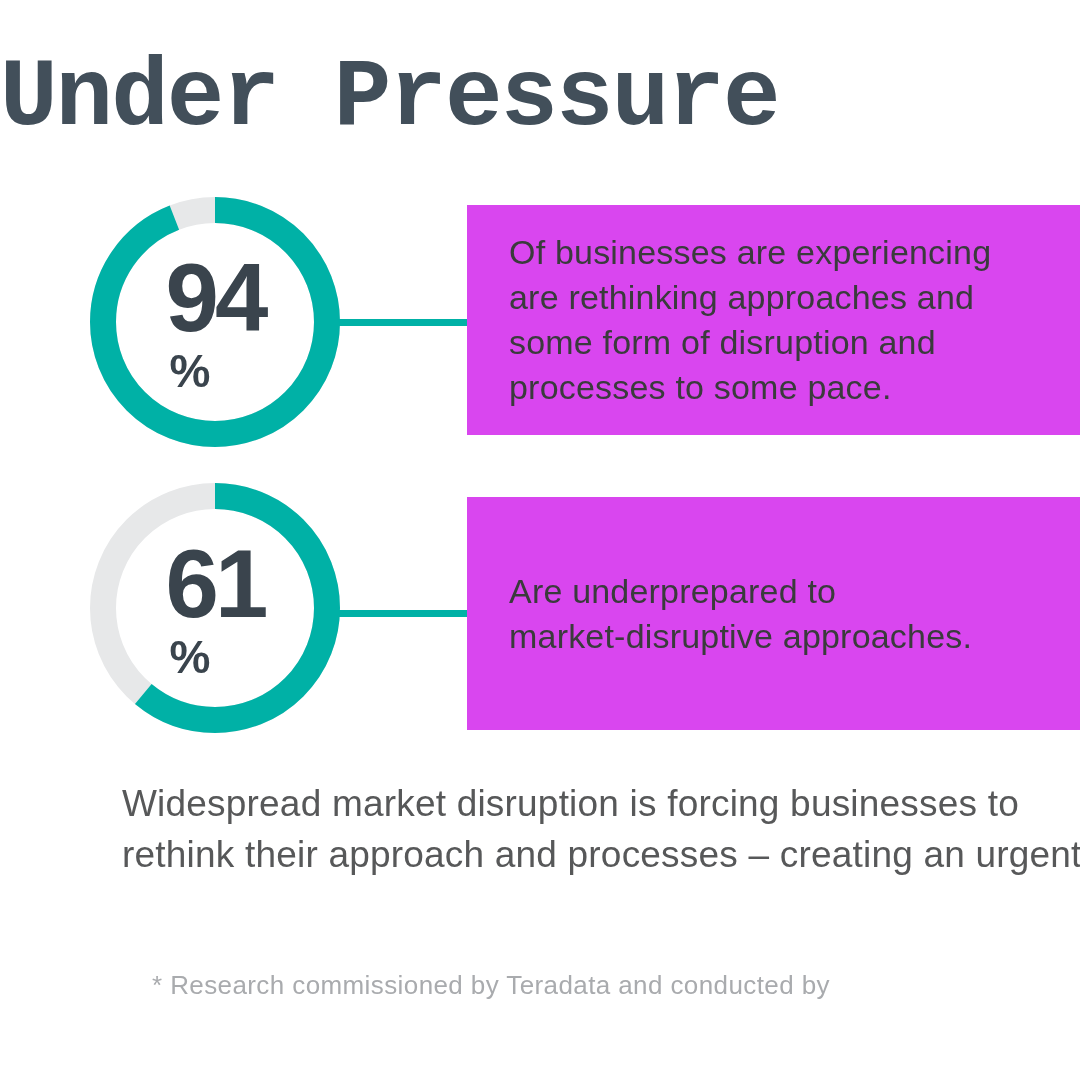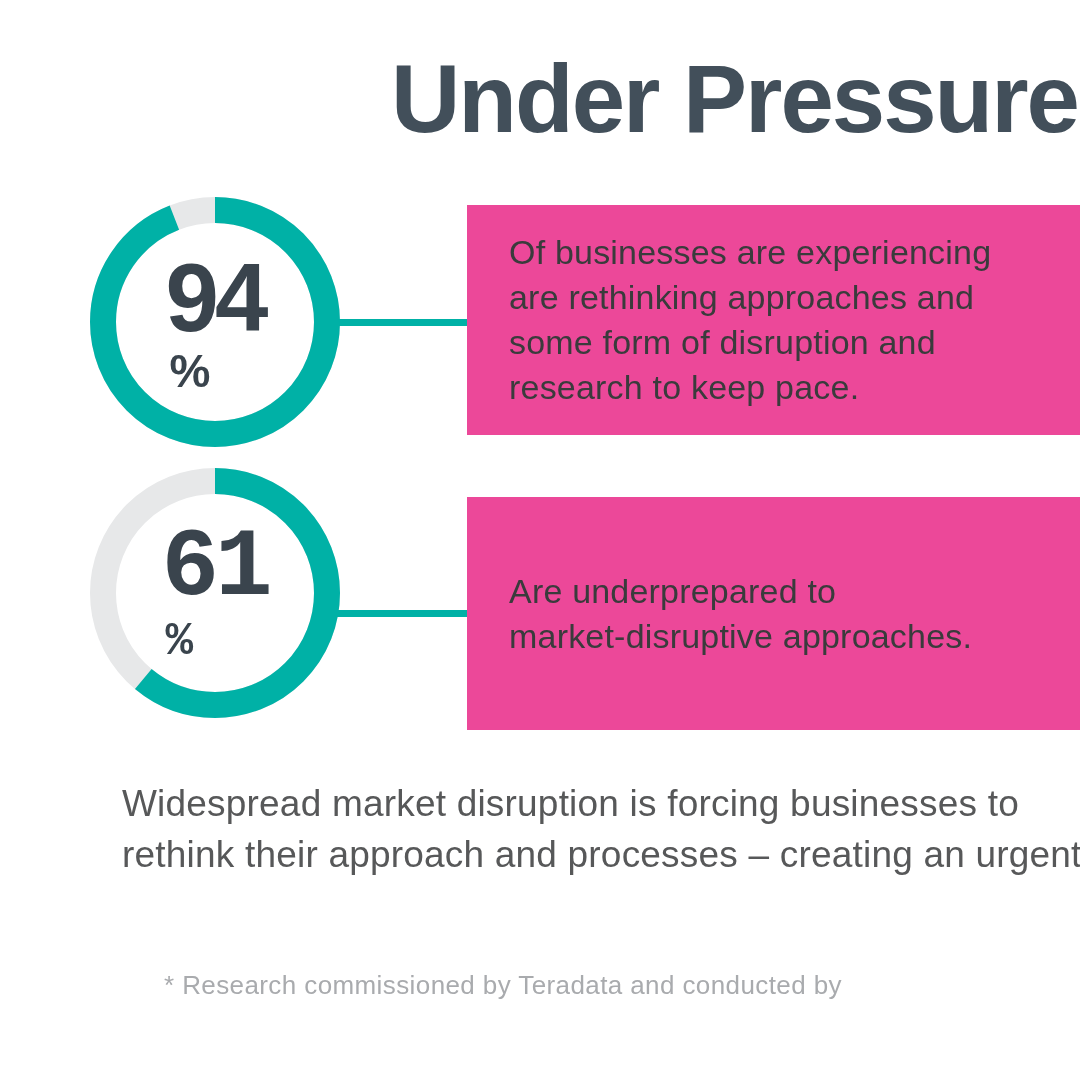--- a/index.html
+++ b/index.html
@@ -8,30 +8,31 @@
     width: 1080px;
     height: 1080px;
     background: #ffffff;
     overflow: hidden;
     font-family: "Liberation Sans", sans-serif;
   }
 
   .title {
     position: absolute;
     left: 0; right: 2px; top: 44px;
-    text-align: right;
+    text-align: left;
     font-size: 96px;
     font-weight: bold;
     letter-spacing: -2px;
     color: #424f5a;
+    font-family: Liberation Mono, monospace;
   }
 
   .donut { position: absolute; left: 90px; width: 250px; height: 250px; }
   .donut-1 { top: 197px; }
-  .donut-2 { top: 468px; font-family: Liberation Mono, monospace; }
+  .donut-2 { top: 483px; }
   .donut svg { position: absolute; left: 0; top: 0; }
 
   .donut-label {
     position: absolute; inset: 0;
     display: flex; align-items: center; justify-content: center;
   }
   .num-group { display: flex; align-items: flex-start; flex-direction: column; }
   .stat-value {
     font-size: 96px; line-height: 1; font-weight: bold;
     color: #3a444d; letter-spacing: -4px;
@@ -40,38 +41,38 @@
     font-size: 46px; line-height: 1; font-weight: bold;
     color: #3a444d; margin-top: 2px; margin-left: 4px;
   }
 
   .connector { position: absolute; left: 336px; width: 131px; height: 7px; background: #00b1a6; }
   .connector-1 { top: 319px; }
   .connector-2 { top: 610px; }
 
   .stat-box {
     position: absolute; left: 467px; width: 613px;
-    background: #ec4899;
+    background: #d946ef;
     display: flex; flex-direction: column; justify-content: center;
     padding-left: 42px; box-sizing: border-box;
   }
   .stat-box-1 { top: 205px; height: 230px; }
   .stat-box-2 { top: 497px; height: 233px; }
   .stat-box .line {
     font-size: 34px; line-height: 45px; color: #3a3b3c;
     letter-spacing: 0.2px; white-space: pre;
   }
 
   .body-paragraph { position: absolute; left: 88px; top: 778px; margin-left: 34px; }
   .body-paragraph .line {
     font-size: 37px; line-height: 51px; color: #575859;
     letter-spacing: 0.2px; white-space: pre;
   }
 
-  .footnote { position: absolute; left: 164px; top: 968px; }
+  .footnote { position: absolute; left: 152px; top: 968px; }
   .footnote .line {
     font-size: 26px; line-height: 34px; color: #a9abae;
     letter-spacing: 0.4px; white-space: pre;
   }
 </style>
 </head>
 <body>
 
 <div class="canvas">
 
@@ -89,21 +90,21 @@
       </div>
     </div>
   </div>
 
   <div class="connector connector-1"></div>
 
   <div class="stat-box stat-box-1">
     <div class="line">Of businesses are experiencing</div>
     <div class="line">are rethinking approaches and</div>
     <div class="line">some form of disruption and</div>
-    <div class="line">research to keep pace.</div>
+    <div class="line">processes to some pace.</div>
   </div>
 
   <div class="donut donut-2">
     <svg viewBox="0 0 250 250" width="250" height="250">
       <circle cx="125" cy="125" r="112" fill="none" stroke-width="26" stroke="#e7e8e9"></circle>
       <circle cx="125" cy="125" r="112" fill="none" stroke-width="26" transform="rotate(-90 125 125)" stroke="#00b1a6" stroke-dasharray="429.27 703.72"></circle>
     </svg>
     <div class="donut-label">
       <div class="num-group">
         <span class="stat-value">61</span>

